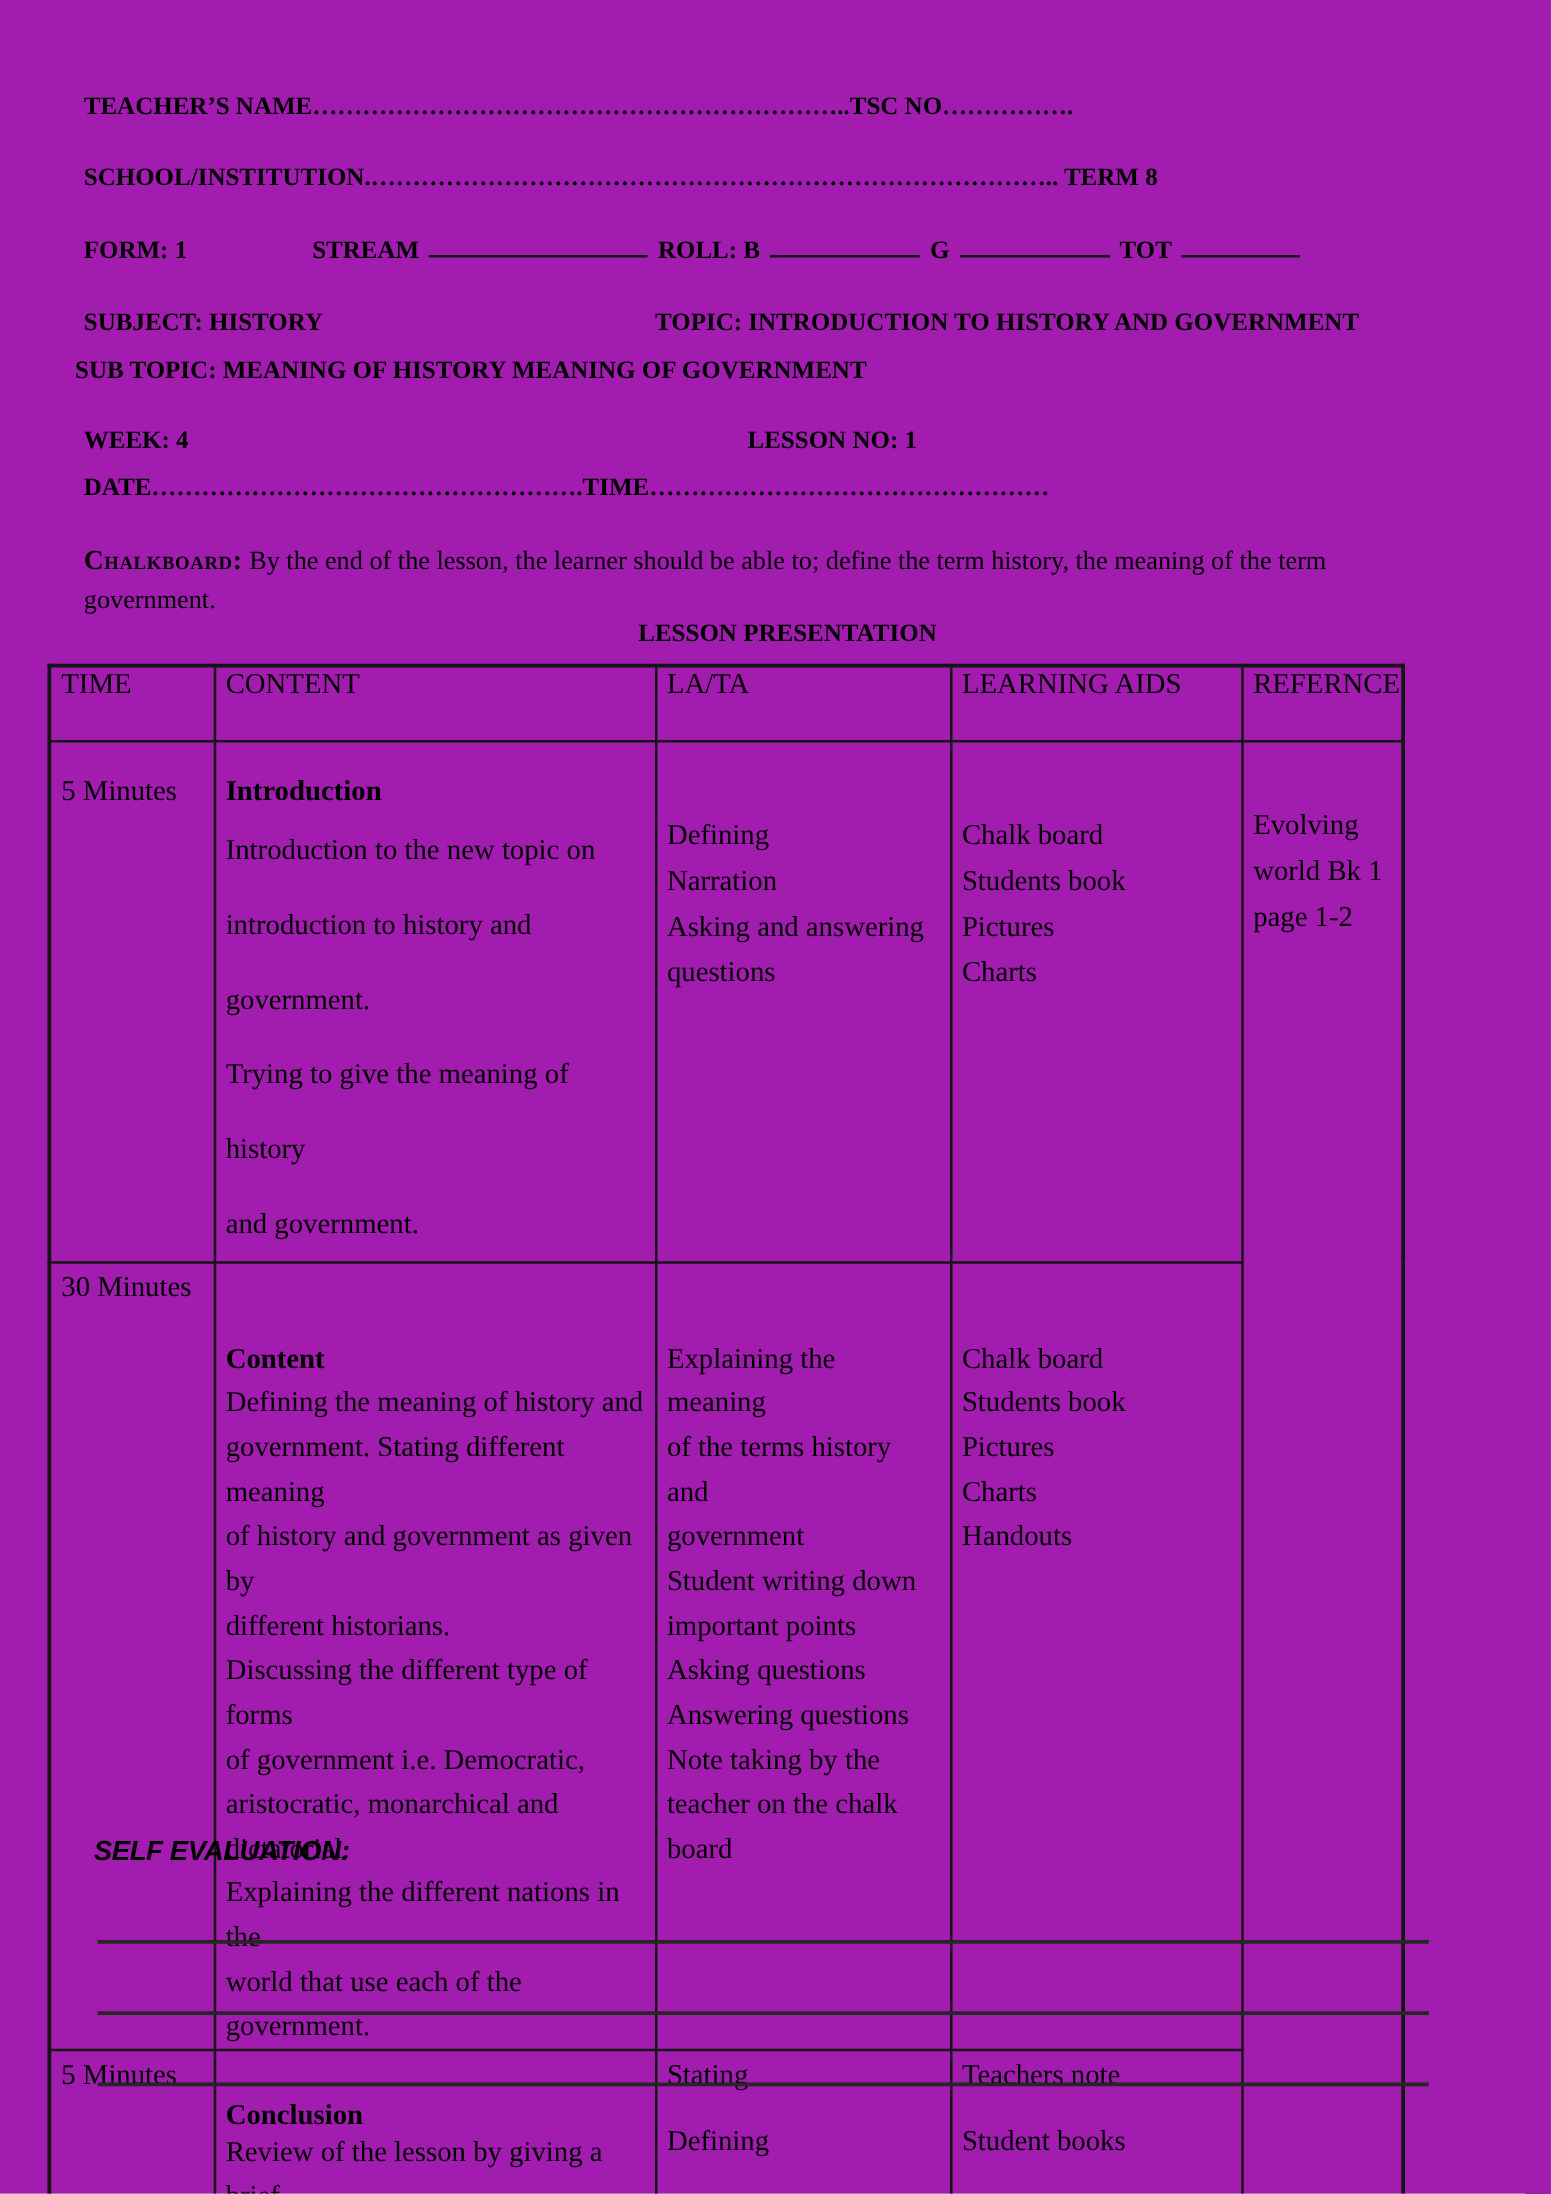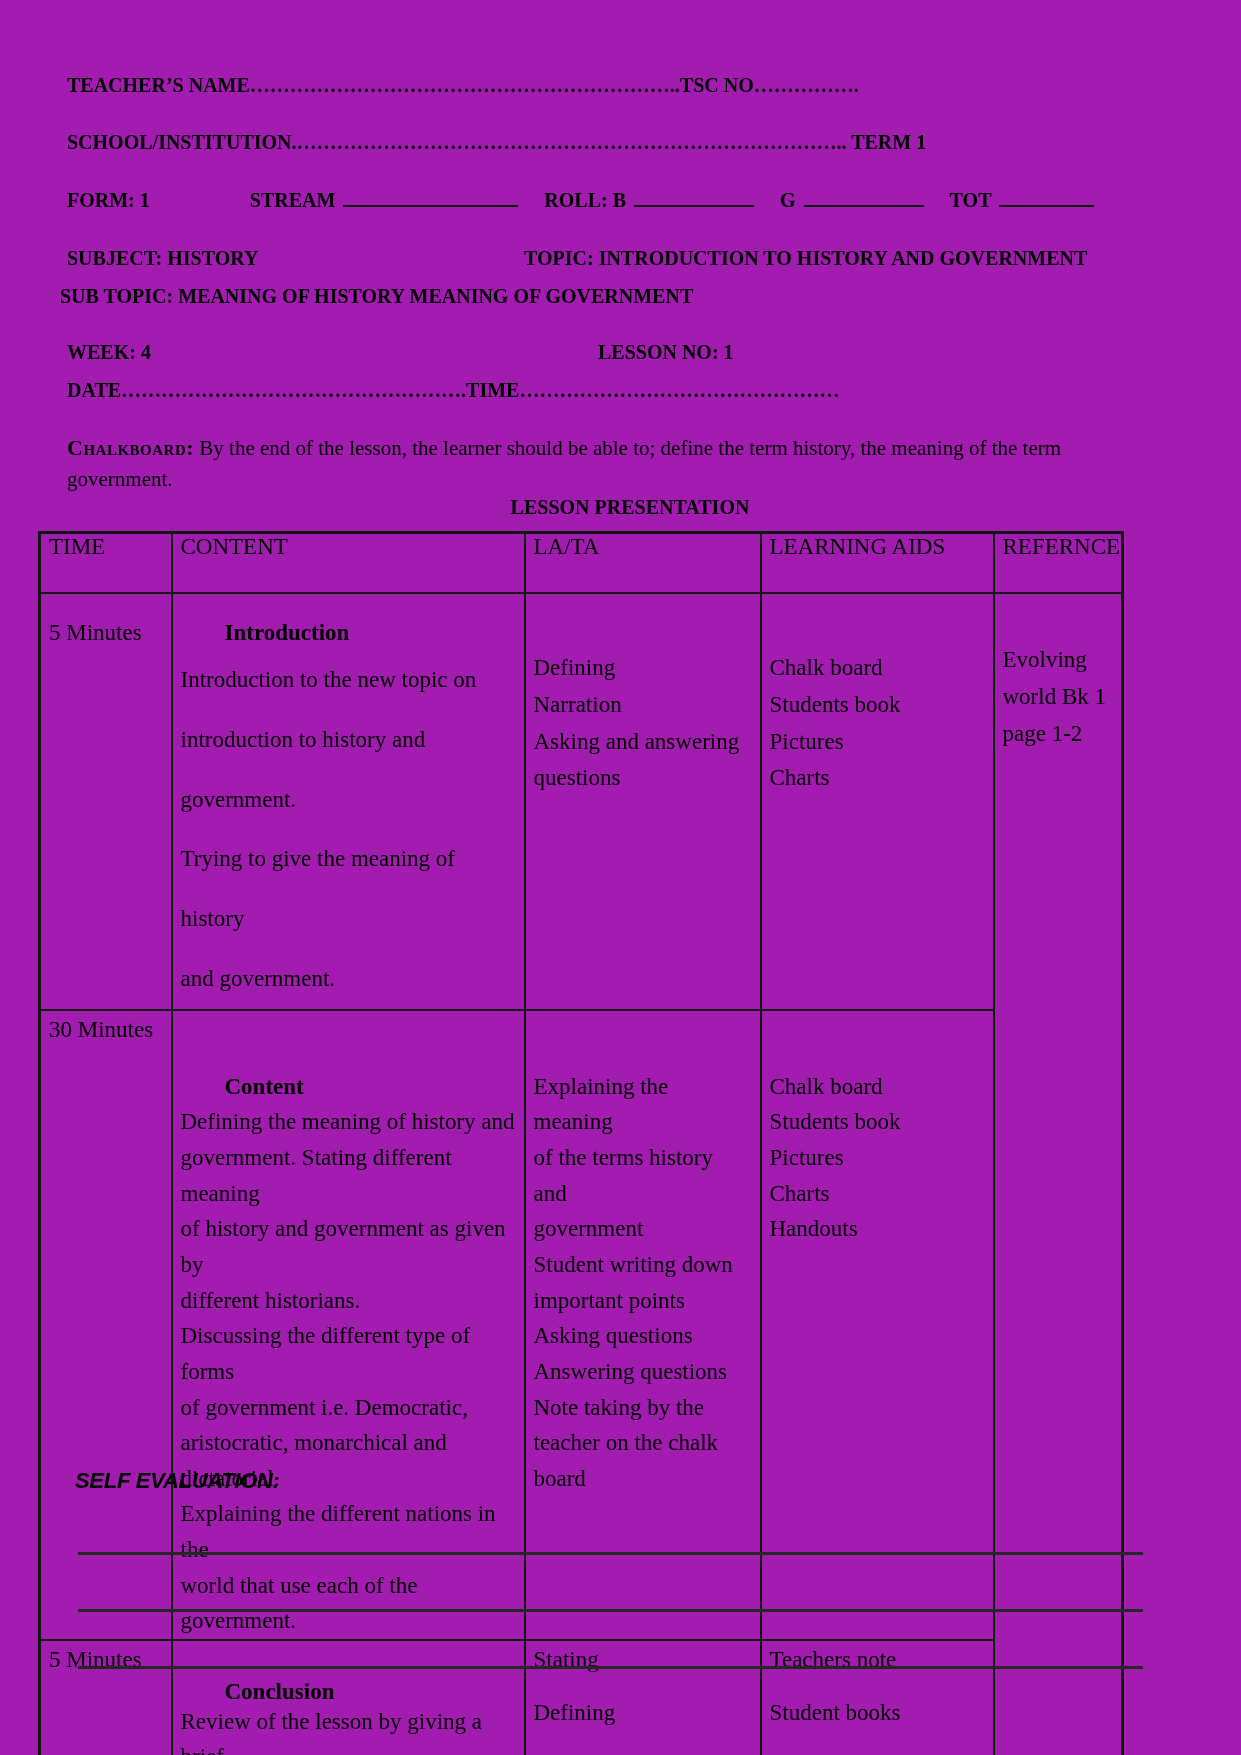--- a/index.html
+++ b/index.html
@@ -15,21 +15,21 @@
   .abs { position:absolute; }
   .b { font-weight:bold; }
   .fs20 { font-size:20px; }
   .fs21 { font-size:21px; }
 
   
   .topline { left:67px; white-space:nowrap; }
   .flexline { display:flex; align-items:baseline; }
   .uline { display:inline-block; border-bottom:2px solid #121212; height:14px; }
   .w175 { width:175px; } .w120 { width:120px; } .w95 { width:95px; }
-  .ml100 { margin-left:100px; } .ml14 { margin-left:26px; } .ml8 { margin-left:8px; }
+  .ml100 { margin-left:100px; } .ml14 { margin-left:8px; } .ml8 { margin-left:8px; }
 
   .smallcaps { font-variant:small-caps; letter-spacing:0.5px; }
 
   .objectives { width:1092px; line-height:1.45; }
 
   .heading-center { text-align:center; }
 
   
   table.lesson {
     border-collapse:collapse;
@@ -49,42 +49,42 @@
   .lh260 { line-height:2.6; }
   .lh160 { line-height:1.6; }
   .lh155 { line-height:1.55; }
   .lh150 { line-height:1.5; }
   .lh115 { line-height:1.15; }
   .pt6  { padding-top:6px !important; }
   .pt26 { padding-top:26px !important; }
   .pt48 { padding-top:48px !important; }
   .pt56 { padding-top:56px !important; }
   .pt58 { padding-top:58px !important; }
-  .cell-title { font-weight:bold;margin-left:44px; }
+  .cell-title { font-weight:bold; }
   .mt32 { margin-top:32px; }
   .mt4 { margin-top:4px; }
 
   
   .selfeval-row { left:67px; top:1468px; width:1078px; display:flex; align-items:baseline;flex-direction:column; }
   .selfeval-label {
     font-family:"Liberation Sans","DejaVu Sans",sans-serif;
     font-style:italic; font-weight:bold; font-size:22px;
     white-space:nowrap; letter-spacing:-0.3px;
   }
   .selfeval-line { flex:1; border-bottom:2px solid #161616; height:28px; margin-left:8px; }
   .eval-rule { left:78px; width:1065px; border-top:3px solid #262626; height:0; }
 </style>
 </head>
 <body>
 
 <div class="page">
 
   <div class="abs topline fs20 b" style="top:74px;">TEACHER’S NAME………………………………………………………..TSC  NO…………….</div>
 
-  <div class="abs topline fs20 b" style="top:131px;">SCHOOL/INSTITUTION.………………………………………………………………………..  TERM 1</div>
+  <div class="abs topline fs20 b" style="top:131px;">SCHOOL/INSTITUTION.………………………………………………………………………..  TERM 8</div>
 
   <div class="abs topline fs20 b flexline" style="top:189px; width:1060px;">
     <span>FORM:  1</span>
     <span class="ml100">STREAM</span>
     <span class="uline w175 ml8"></span>
     <span class="ml14">ROLL: B</span>
     <span class="uline w120 ml8"></span>
     <span class="ml14">G</span>
     <span class="uline w120 ml8"></span>
     <span class="ml14">TOT</span>

